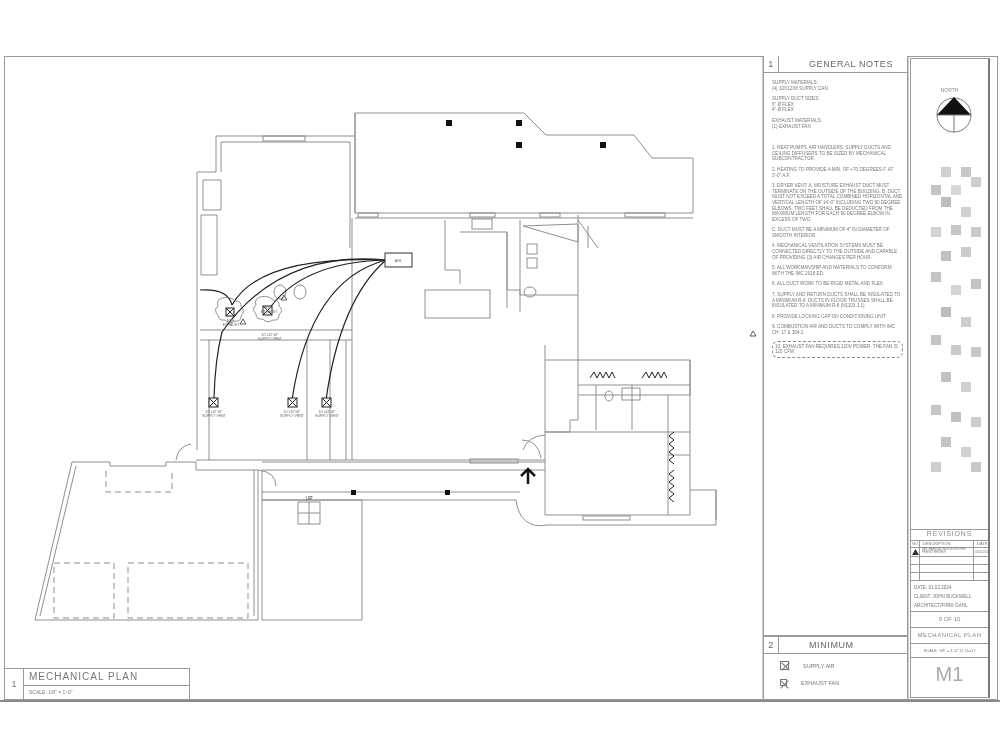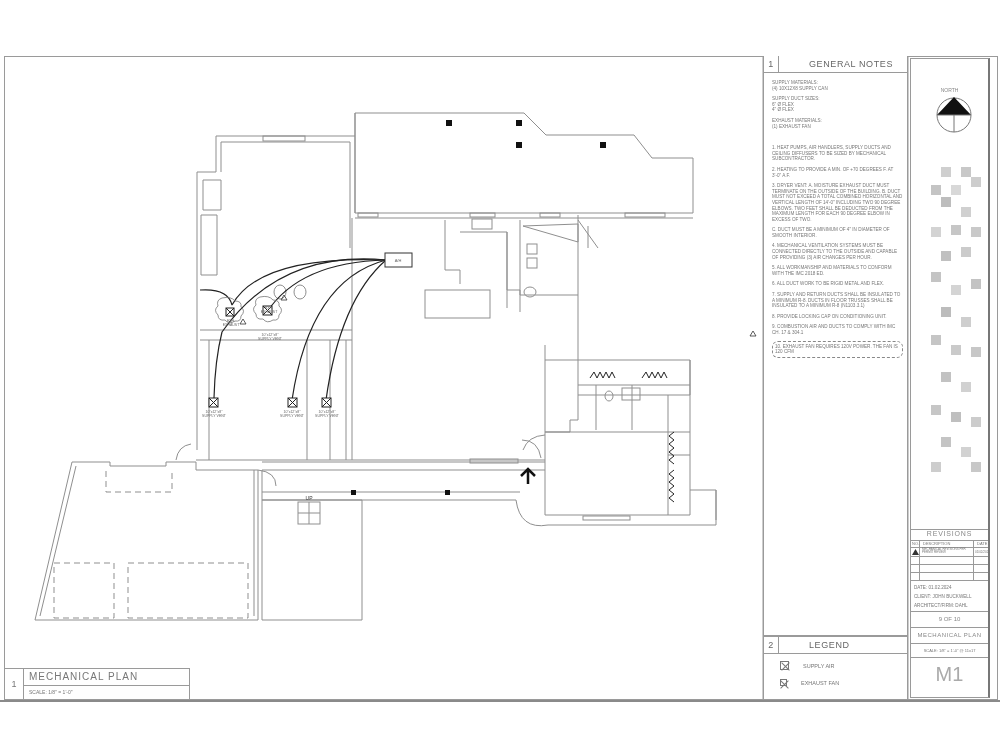--- a/index.html
+++ b/index.html
@@ -204,21 +204,21 @@
     <p>7. SUPPLY AND RETURN DUCTS SHALL BE INSULATED TO A MINIMUM R-8. DUCTS IN FLOOR TRUSSES SHALL BE INSULATED TO A MINIMUM R-8 (N1103.3.1)</p>
     <p>8. PROVIDE LOCKING CAP ON CONDITIONING UNIT.</p>
     <p>9. COMBUSTION AIR AND DUCTS TO COMPLY WITH IMC CH. 17 &amp; 304.1</p>
     <p class="cloud">10. EXHAUST FAN REQUIRES 120V POWER. THE FAN IS 120 CFM</p>
   </div>
 </div>
 
 <div class="panel" style="left:763px; top:636px; width:145px; height:64px;">
   <div class="hdr">
     <div class="num">2</div>
-    <div class="ttl">LEGEND</div>
+    <div class="ttl">MINIMUM</div>
   </div>
   <div class="legend-row" style="top:24px;">
     <div class="legend-sym"></div>
     <span>SUPPLY AIR</span>
   </div>
   <div class="legend-row" style="top:42px;">
     <div class="legend-sym" style="width:7px;height:7px;"></div>
     <span>EXHAUST FAN</span>
   </div>
 </div>

